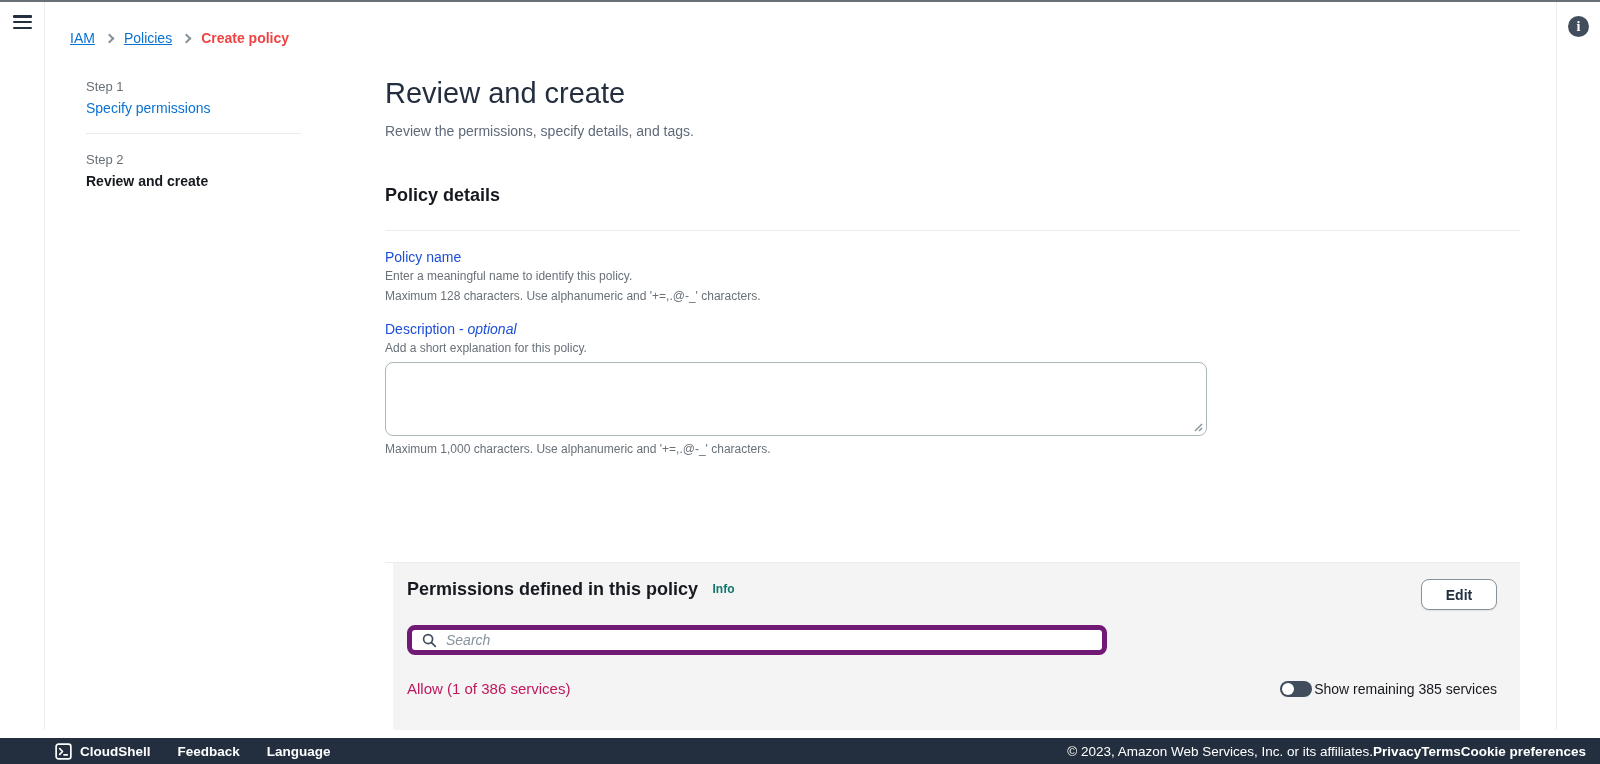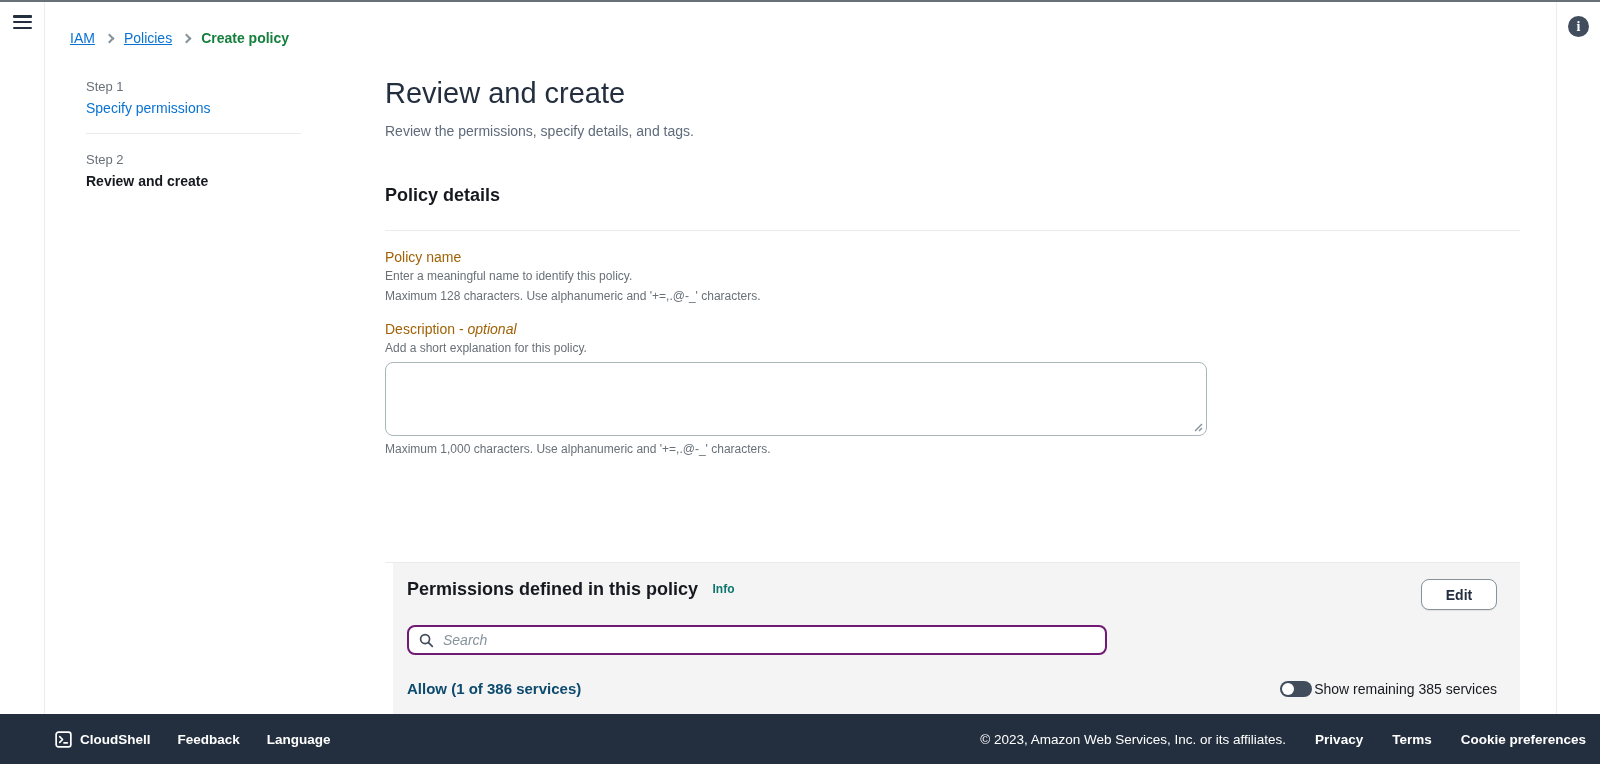--- a/index.html
+++ b/index.html
@@ -21,38 +21,38 @@
   .info-circle {
     position: absolute; top: 14px; left: 11px; width: 21px; height: 21px;
     background: #414d5c; border-radius: 50%; color: #fff;
     font-family: "Liberation Serif", serif; font-weight: 700; font-size: 14px;
     display: flex; align-items: center; justify-content: center; cursor: pointer;
   }
 
   
   .breadcrumb { position: absolute; left: 70px; top: 30px; display: flex; align-items: center; gap: 11px; font-size: 14px; }
   .crumb-link { color: #0972d3; text-decoration: underline; cursor: pointer; }
-  .crumb-current { color: #15803d; font-weight: 700; }
+  .crumb-current { color: #ef4444; font-weight: 700; }
   .crumb-sep { width: 7px; height: 7px; border-right: 2px solid #87939b; border-top: 2px solid #87939b; transform: rotate(45deg); margin-top: 1px; }
 
   
   .steps { position: absolute; left: 86px; top: 79px; width: 215px; }
   .step-label { font-size: 13px; color: #687078; }
   .step-link { margin-top: 6px; font-size: 14px; color: #0972d3; cursor: pointer; }
   .step-divider { border: none; border-top: 1px solid #e9ebed; margin: 17px 0 18px 0; }
   .step-current { margin-top: 6px; font-size: 14px; font-weight: 700; color: #16191f; }
 
   
   .content { position: absolute; left: 385px; top: 70px; width: 1135px; }
   .page-title { font-size: 29px; font-weight: 400; color: #232f3e; margin-top: 7px; }
   .page-subtitle { margin-top: 13px; font-size: 14px; color: #5f6b7a; }
   .section-heading { margin-top: 46px; font-size: 18px; font-weight: 700; color: #16191f; }
   .rule { margin-top: 24px; border: none; border-top: 1px solid #e9ebed; }
 
-  .field-label { margin-top: 18px; font-size: 14px; color: #a16207; }
+  .field-label { margin-top: 18px; font-size: 14px; color: #1d4ed8; }
   .field-label .optional { font-style: italic; }
   .field-help { margin-top: 4px; font-size: 12px; color: #687078; }
   .field-constraint { margin-top: 6px; font-size: 12px; color: #687078; }
 
   .text-input {
     margin-top: 7px; width: 822px; height: 31px;
     border: 2px solid #4a80b4; border-radius: 8px; background: #fff;
     display: flex; align-items: center; padding: 0 11px;
     font-size: 14px; color: #16191f; cursor: text;
   }
@@ -75,41 +75,41 @@
   .info-link { font-size: 12px; font-weight: 700; color: #0f766e; margin-left: 10px; vertical-align: 2px; cursor: pointer; }
   .edit-btn {
     min-width: 76px; height: 31px; padding: 0 20px;
     background: #fff; border: 1px solid #87939b; border-radius: 8px;
     font-family: "Liberation Sans", sans-serif; font-size: 14px; font-weight: 700; color: #232f3e;
     cursor: pointer; box-shadow: 0 1px 1px rgba(0,0,0,0.08);
   }
   .perm-desc { margin-top: 9px; font-size: 14px; color: #414d5c; }
   .search-box {
     margin-top: 15px; width: 700px; height: 30px;
-    background: #fff; border: 2px solid #701a75; border-radius: 8px;
+    background: #fff; border: 5px solid #701a75; border-radius: 8px;
     display: flex; align-items: center; gap: 9px; padding: 0 10px; cursor: text;
   }
   .search-placeholder { font-size: 14px; font-style: italic; color: #87939b; }
   .perm-footer-row { margin-top: 25px; display: flex; justify-content: space-between; align-items: center; }
-  .allow-summary { font-size: 15px; font-weight: 700; color: #0c4a6e; }
+  .allow-summary { font-size: 15px; font-weight: 400; color: #be185d; }
   .toggle-wrap { display: flex; align-items: center; gap: 2px; cursor: pointer; padding-left: 7px; }
   .toggle-pill { position: relative; width: 32px; height: 16px; background: #414d5c; border-radius: 8px; }
   .toggle-knob { position: absolute; left: 2px; top: 2px; width: 12px; height: 12px; background: #fff; border-radius: 50%; }
   .toggle-label { font-size: 14px; color: #16191f; }
 
   
   .footer {
-    position: absolute; left: 0; right: 0; bottom: 0; height: 50px;
+    position: absolute; left: 0; right: 0; bottom: 0; height: 26px;
     background: #232f3e; color: #fff; z-index: 50;
     display: flex; align-items: center; justify-content: space-between;
     padding: 0 14px 0 55px; font-size: 13.5px;
   }
   .footer-left { display: flex; align-items: center; gap: 27px; }
   .footer-item { display: flex; align-items: center; gap: 8px; font-weight: 700; cursor: pointer; }
-  .footer-right { display: flex; align-items: center; gap: 29px; }
+  .footer-right { display: flex; align-items: center; }
   .copyright { font-weight: 400; color: #ffffff; }
   .footer-link { font-weight: 600; cursor: pointer; }
 </style>
 </head>
 <body>
 
 <div class="top-edge"></div>
 
 <div class="left-rail">
   <div class="hamburger">

